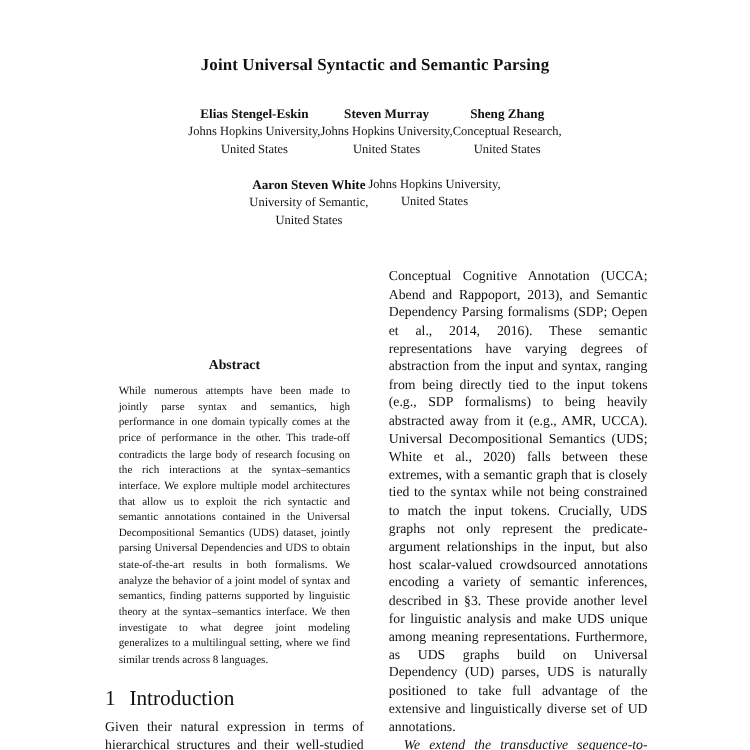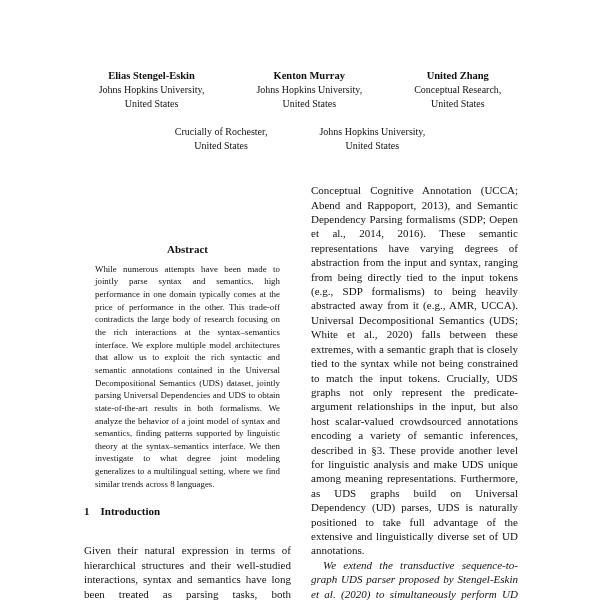--- a/index.html
+++ b/index.html
@@ -19,21 +19,20 @@
   .title {
     text-align: center;
     font-weight: bold;
     font-size: 13.5px;
     letter-spacing: 0.1px;
   }
   .authors { margin-top: 24px; }
   .author-row {
     display: flex;
     justify-content: center;
-    gap: 52px;
     margin-bottom: 14px;
   }
   .author-block { text-align: center; }
   .author-name {
     font-weight: bold;
     font-size: 10.5px;
     line-height: 1.45;
   }
   .author-affil, .author-country {
     font-size: 10px;
@@ -53,61 +52,63 @@
     margin-bottom: 8px;
   }
   .abstract-body {
     padding: 0 11px;
     font-size: 8.9px;
     line-height: 1.42;
     text-align: justify;
     hyphens: auto;
   }
   .section-heading {
-    font-weight: bold;
-    font-size: 11px;
+    font-weight: normal;
+    font-size: 17px;
     margin-top: 15px;
-    margin-bottom: 26px;
+    margin-bottom: 6px;
   }
   .section-heading .sec-num { margin-right: 11px; }
   .body-para {
     font-size: 11px;
     line-height: 1.31;
     text-align: justify;
     hyphens: auto;
   }
   .body-para + .body-para { text-indent: 12px; font-style: italic; }
 </style>
 </head>
 <body>
 
 <div class="page">
 
+  <h1 class="title">Joint Universal Syntactic and Semantic Parsing</h1>
 
   <div class="authors">
     <div class="author-row">
       <div class="author-block">
         <div class="author-name">Elias Stengel-Eskin</div>
         <div class="author-affil">Johns Hopkins University,</div>
         <div class="author-country">United States</div>
       </div>
       <div class="author-block">
-        <div class="author-name">Kenton Murray</div>
+        <div class="author-name">Steven Murray</div>
         <div class="author-affil">Johns Hopkins University,</div>
         <div class="author-country">United States</div>
       </div>
       <div class="author-block">
-        <div class="author-name">United Zhang</div>
+        <div class="author-name">Sheng Zhang</div>
         <div class="author-affil">Conceptual Research,</div>
         <div class="author-country">United States</div>
       </div>
     </div>
     <div class="author-row">
       <div class="author-block">
-        <div class="author-affil">Crucially of Rochester,</div>
+        <div class="author-name">Aaron Steven White</div>
+        <div class="author-affil">University of Semantic,</div>
         <div class="author-country">United States</div>
       </div>
       <div class="author-block">
         <div class="author-affil">Johns Hopkins University,</div>
         <div class="author-country">United States</div>
       </div>
     </div>
   </div>
 
   <div class="columns">

